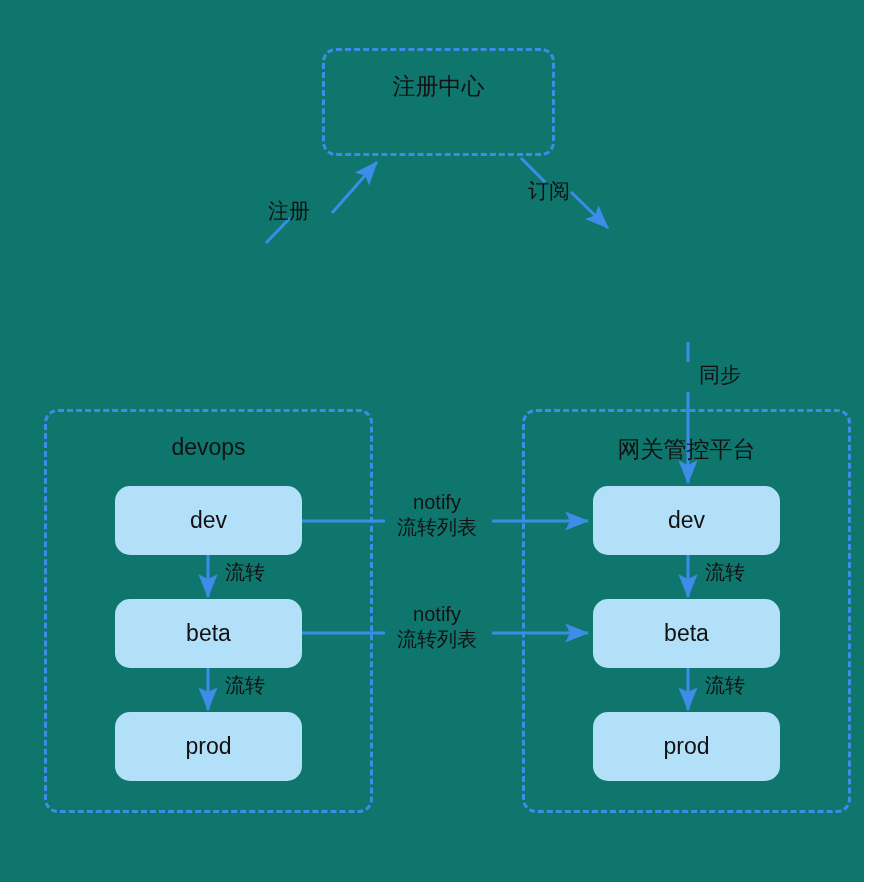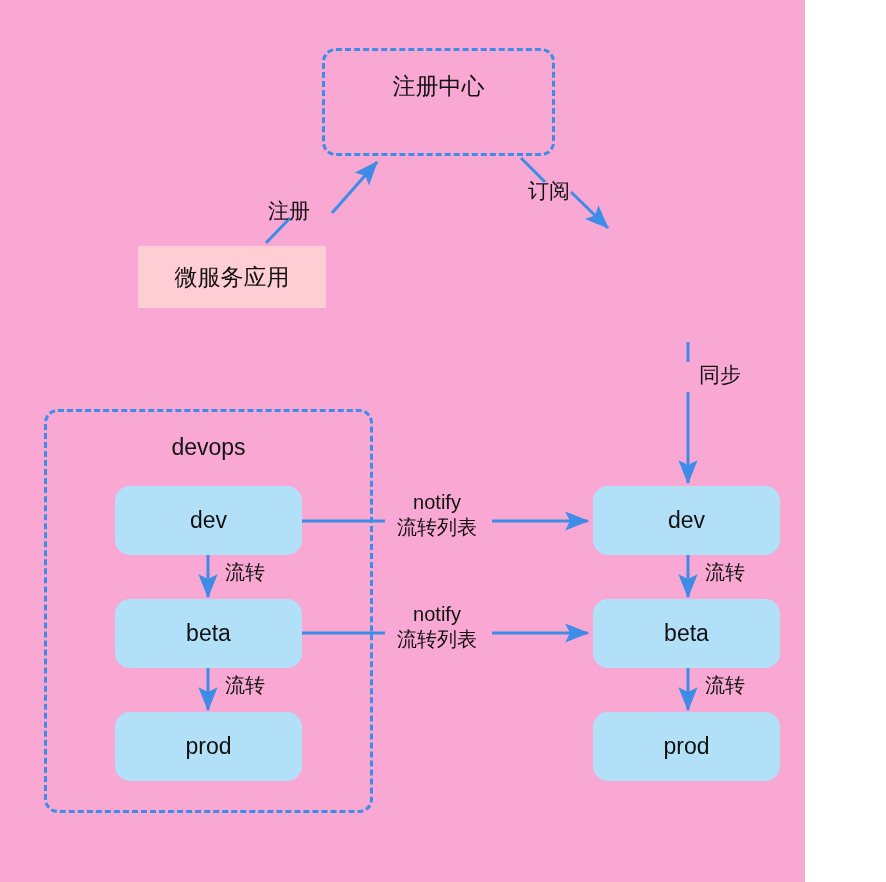--- a/index.html
+++ b/index.html
@@ -2,26 +2,25 @@
 <html><head>
 <meta charset="utf-8">
 <style>
   html, body {
     margin: 0;
     padding: 0;
     background: #ffffff;
   }
   #canvas {
     position: relative;
-    width: 769px;
+    width: 864px;
     height: 882px;
-    background: #f9a8d4;
+    background: #0f766e;
     font-family: "Liberation Sans", "DejaVu Sans", sans-serif;
     overflow: hidden;
-    padding-left: 36px;
   }
   svg.layer {
     position: absolute;
     left: 0;
     top: 0;
     width: 886px;
     height: 882px;
     pointer-events: none;
   }
   .node {
@@ -115,39 +114,39 @@
     <g>
       <line x1="302" y1="633" x2="385" y2="633" stroke="#3d8ce8" stroke-width="3"></line>
       <line x1="492" y1="633" x2="588" y2="633" stroke="#3d8ce8" stroke-width="3" marker-end="url(#arrowBlue)"></line>
     </g>
   </svg>
 
   <div class="node dashed-box" style="left:322px; top:48px; width:233px; height:108px;">
     <div class="box-title" style="top:20px; font-size:23px;">注册中心</div>
   </div>
 
-  <div class="node fill-box pink" style="left:138px; top:246px; width:188px; height:62px; font-size:23px;">
-    <span>微服务应用</span>
-  </div>
 
 
   <div class="node dashed-box" style="left:44px; top:409px; width:329px; height:404px;">
     <div class="box-title" style="top:22px; font-size:23px;">devops</div>
   </div>
 
   <div class="node fill-box lightblue" style="left:115px; top:486px; width:187px; height:69px; font-size:23px;">
     <span>dev</span>
   </div>
   <div class="node fill-box lightblue" style="left:115px; top:599px; width:187px; height:69px; font-size:23px;">
     <span>beta</span>
   </div>
   <div class="node fill-box lightblue" style="left:115px; top:712px; width:187px; height:69px; font-size:23px;">
     <span>prod</span>
   </div>
 
+  <div class="node dashed-box" style="left:522px; top:409px; width:329px; height:404px;">
+    <div class="box-title" style="top:22px; font-size:23px;">网关管控平台</div>
+  </div>
 
   <div class="node fill-box lightblue" style="left:593px; top:486px; width:187px; height:69px; font-size:23px;">
     <span>dev</span>
   </div>
   <div class="node fill-box lightblue" style="left:593px; top:599px; width:187px; height:69px; font-size:23px;">
     <span>beta</span>
   </div>
   <div class="node fill-box lightblue" style="left:593px; top:712px; width:187px; height:69px; font-size:23px;">
     <span>prod</span>
   </div>

